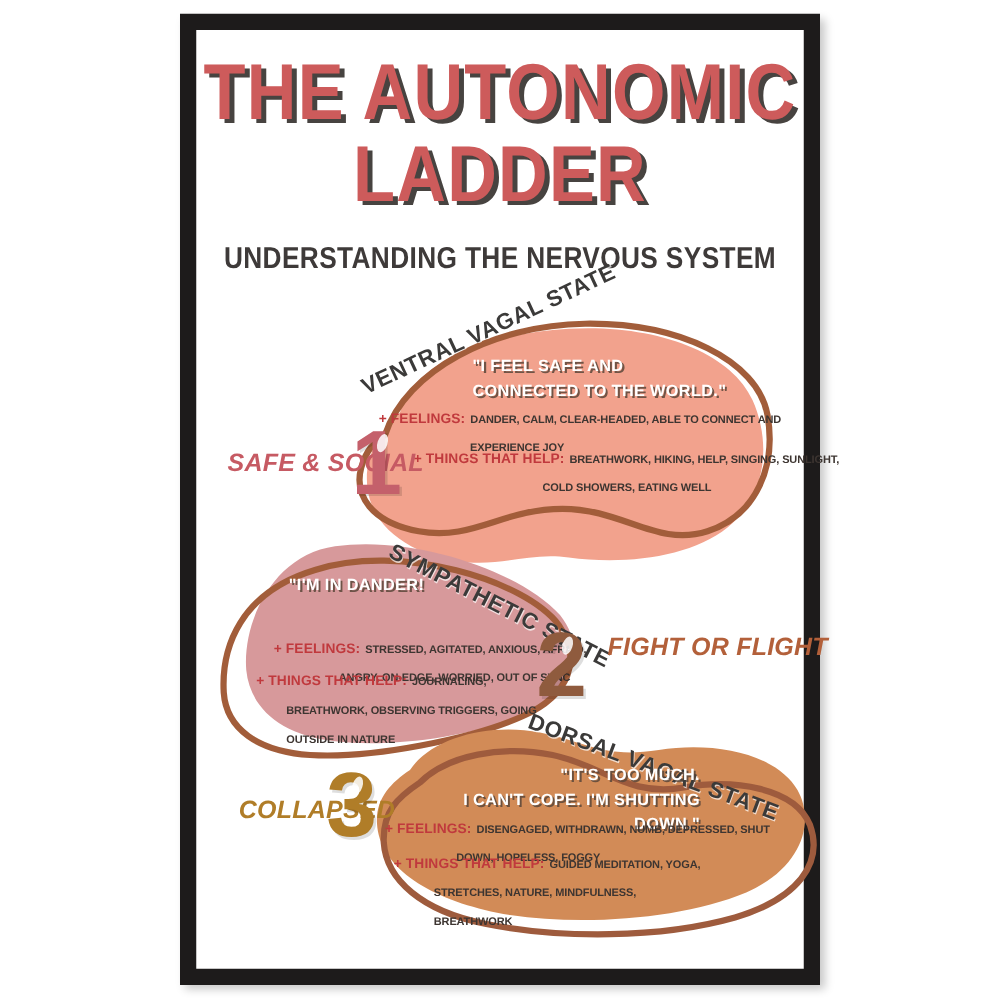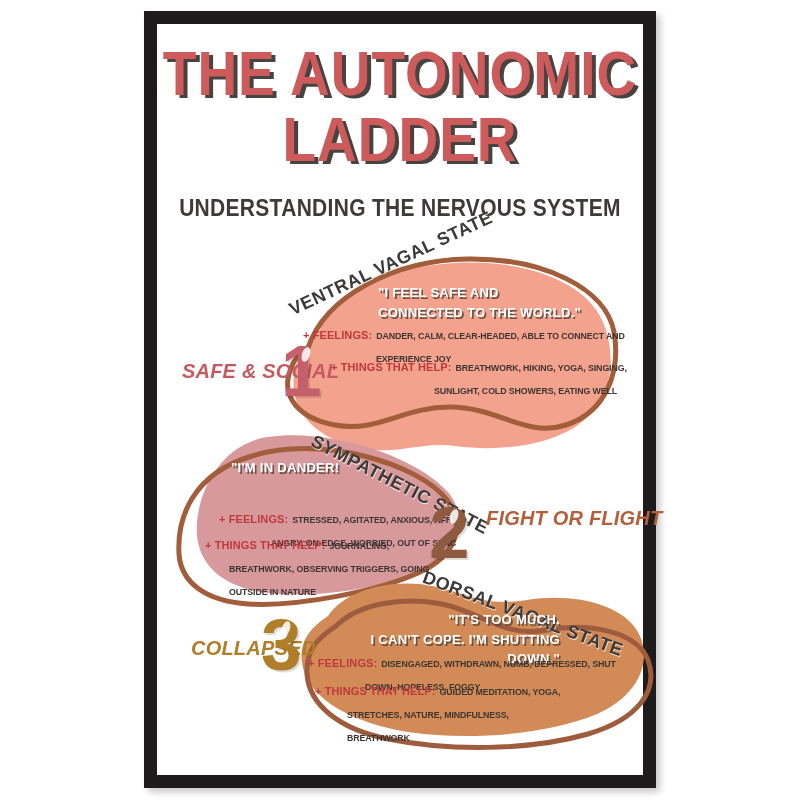--- a/index.html
+++ b/index.html
@@ -90,21 +90,21 @@
 
     <div class="state-heading h1">VENTRAL VAGAL STATE</div>
     <div class="quote q1">
       <div>"I FEEL SAFE AND</div>
       <div>CONNECTED TO THE WORLD."</div>
     </div>
     <div class="row f1">
       <span class="lab">+ FEELINGS:</span><span class="txt">DANDER, CALM, CLEAR-HEADED, ABLE TO CONNECT AND EXPERIENCE JOY</span>
     </div>
     <div class="row t1">
-      <span class="lab">+ THINGS THAT HELP:</span><span class="txt">BREATHWORK, HIKING, YOGA, SINGING, SUNLIGHT, COLD SHOWERS, EATING WELL</span>
+      <span class="lab">+ THINGS THAT HELP:</span><span class="txt">BREATHWORK, HIKING, HELP, SINGING, SUNLIGHT, COLD SHOWERS, EATING WELL</span>
     </div>
     <div class="big-label l1">SAFE &amp; SOCIAL</div>
     <div class="numeral n1">1</div>
 
     <div class="state-heading h2">SYMPATHETIC STATE</div>
     <div class="quote q2">
       <div>"I'M IN DANDER!</div>
     </div>
     <div class="row f2">
       <span class="lab">+ FEELINGS:</span><span class="txt">STRESSED, AGITATED, ANXIOUS, AFRAID, ANGRY, ON-EDGE, WORRIED, OUT OF SYNC</span>

